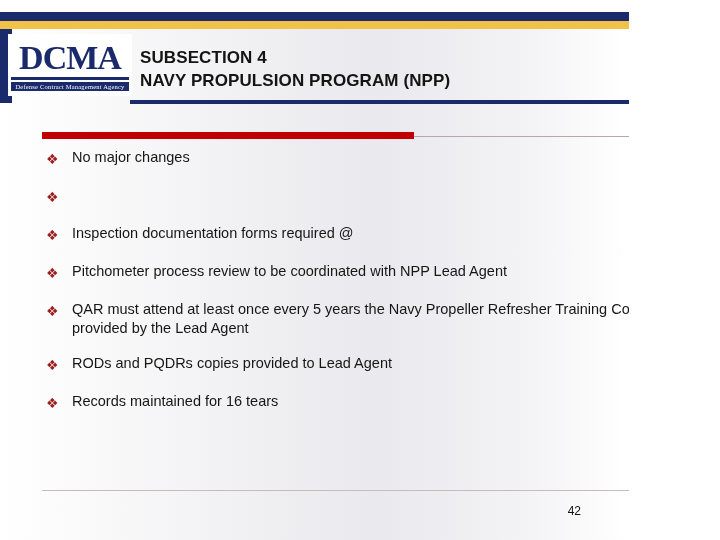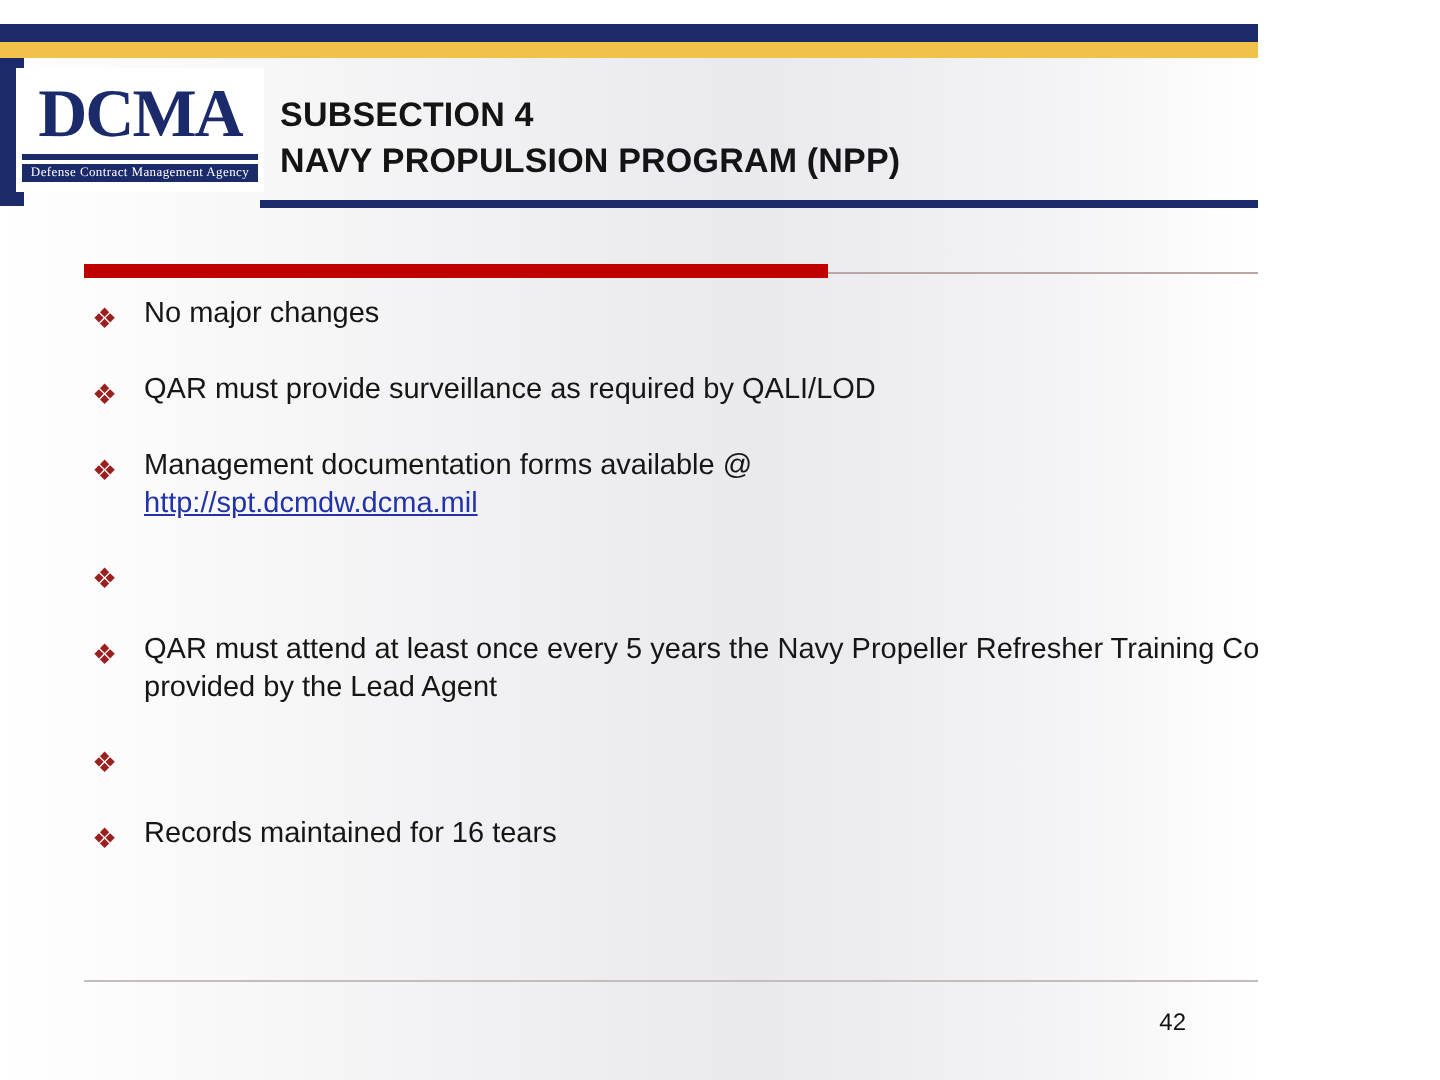--- a/index.html
+++ b/index.html
@@ -156,21 +156,21 @@
     flex: 1;
   }
   .bullet-link {
     color: #2233aa;
     text-decoration: underline;
     font-size: 14.5px;
   }
   
   .page-number {
     position: absolute;
-    right: 36px;
+    right: 48px;
     top: 492px;
     font-size: 12px;
     color: #111111;
     text-align: center;
   }
 </style>
 </head>
 <body>
 
 <div class="slide">
@@ -196,39 +196,40 @@
 
   <div class="content">
 
     <div class="bullet-row">
       <span class="bullet-mark">❖</span>
       <span class="bullet-text">No major changes</span>
     </div>
 
     <div class="bullet-row">
       <span class="bullet-mark">❖</span>
-      <span class="bullet-text">QAR must provide surveillance as required by QALI/LOD</span>
-    </div>
-
-    <div class="bullet-row">
-      <span class="bullet-mark">❖</span>
-      <span class="bullet-text"><span>Management documentation forms available @ </span><br><span class="bullet-link">http://spt.dcmdw.dcma.mil</span></span>
-    </div>
-
-    <div class="bullet-row">
-      <span class="bullet-mark">❖</span>
+    </div>
+
+    <div class="bullet-row">
+      <span class="bullet-mark">❖</span>
+      <span class="bullet-text"><span>Inspection documentation forms required @ </span><br></span>
+    </div>
+
+    <div class="bullet-row">
+      <span class="bullet-mark">❖</span>
+      <span class="bullet-text">Pitchometer process review to be coordinated with NPP Lead Agent</span>
     </div>
 
     <div class="bullet-row">
       <span class="bullet-mark">❖</span>
       <span class="bullet-text">QAR must attend  at least once every 5 years the Navy Propeller Refresher Training Course provided by the Lead Agent</span>
     </div>
 
     <div class="bullet-row">
       <span class="bullet-mark">❖</span>
+      <span class="bullet-text">RODs and PQDRs copies provided to Lead Agent</span>
     </div>
 
     <div class="bullet-row">
       <span class="bullet-mark">❖</span>
       <span class="bullet-text">Records maintained for 16 tears</span>
     </div>
 
   </div>
 
   <div class="divider-bottom"></div>

